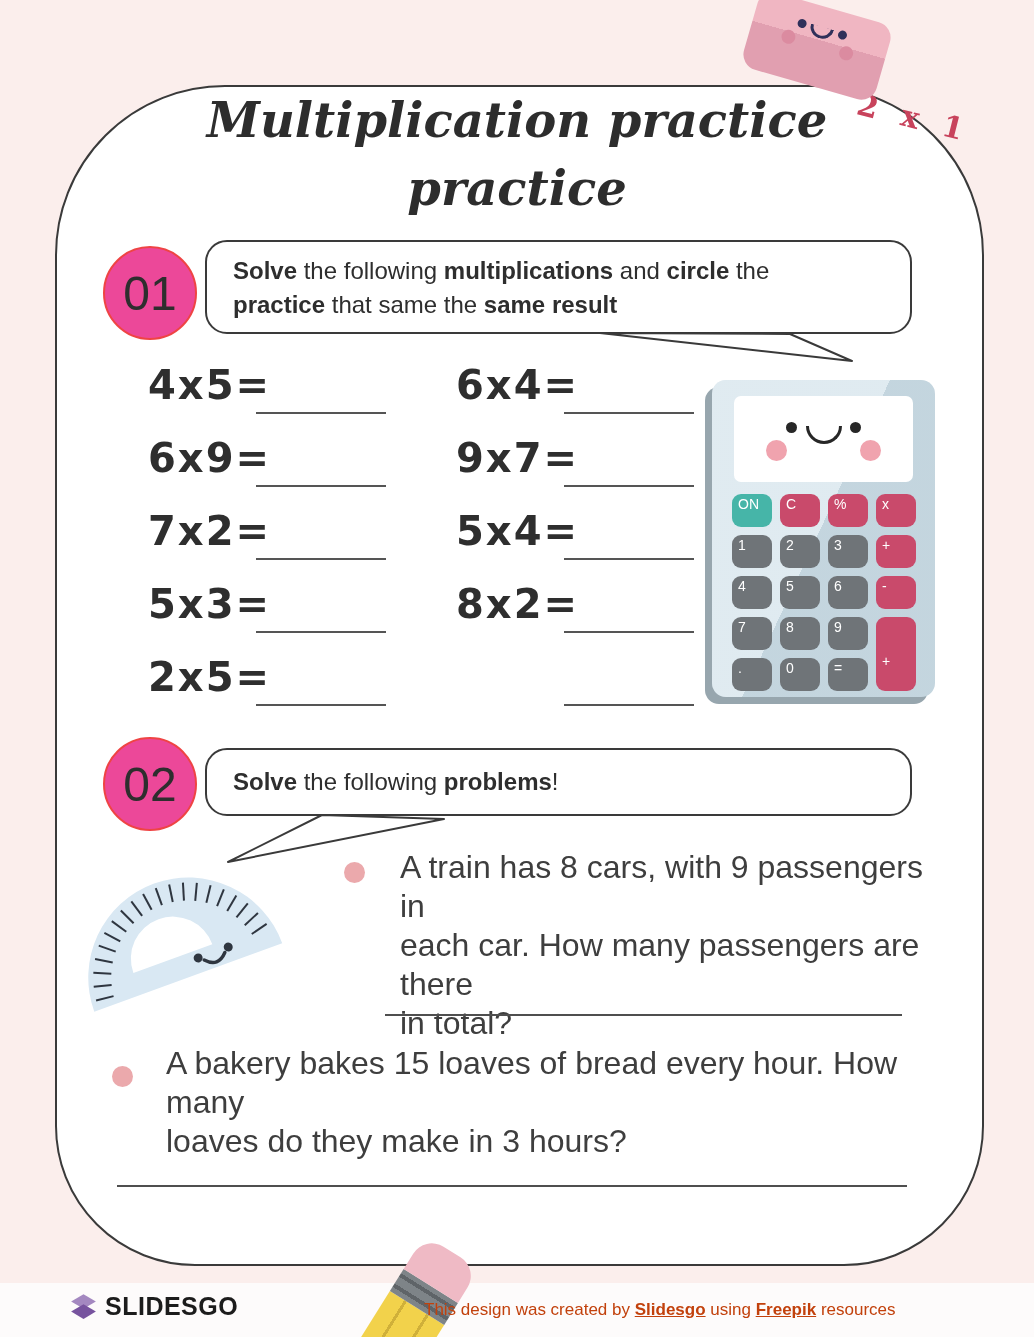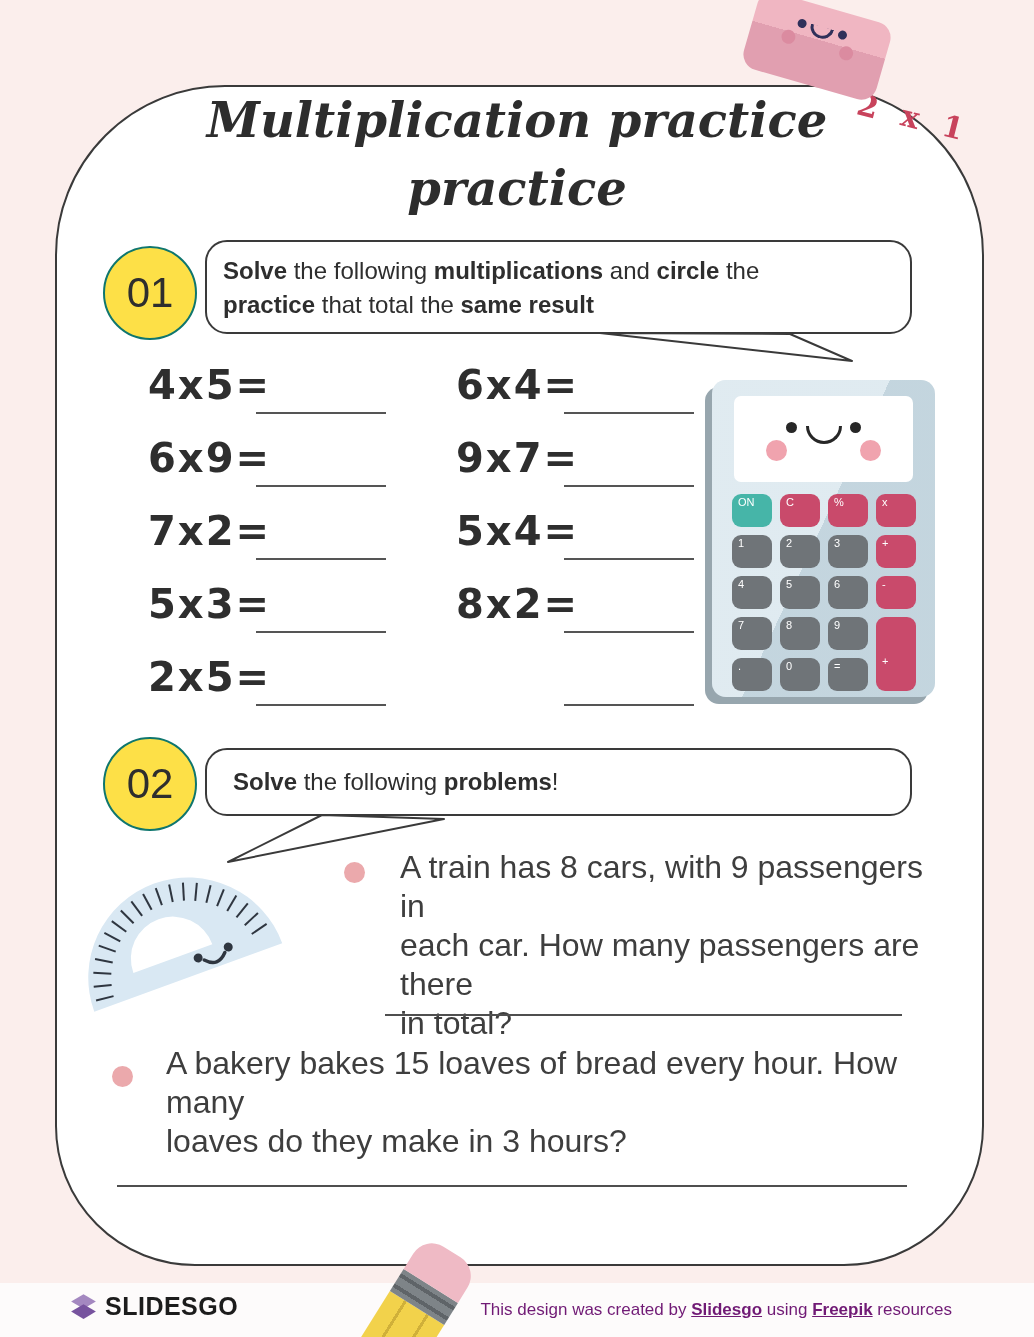--- a/index.html
+++ b/index.html
@@ -18,22 +18,22 @@
   .eraser{position:absolute;left:748px;top:6px;width:138px;height:80px;transform:rotate(16deg);
           border-radius:16px;background:linear-gradient(to bottom,#f0b6c2 0 42%,#e19fb0 42% 100%);}
   .eraser .eye{position:absolute;top:18px;width:9px;height:9px;border-radius:50%;background:#30305a;}
   .eraser .eye.l{left:44px}.eraser .eye.r{left:86px}
   .eraser .smile{position:absolute;top:20px;left:57px;width:24px;height:12px;border:3px solid #30305a;
           border-top:none;border-radius:0 0 14px 14px;box-sizing:border-box;}
   .eraser .cheek{position:absolute;top:32px;width:14px;height:14px;border-radius:50%;background:#db8ba0;}
   .eraser .cheek.l{left:32px}.eraser .cheek.r{left:92px}
   
   .num-circle{position:absolute;left:103px;width:90px;height:90px;border-radius:50%;
-          border:2px solid #0f766e;background:#fde047;display:flex;align-items:center;
-          justify-content:center;font-size:42px;color:#2e2e2e;}
+          border:2px solid #ef4444;background:#ec4899;display:flex;align-items:center;
+          justify-content:center;font-size:48px;color:#2e2e2e;}
   
   .bubble{position:absolute;left:205px;width:707px;background:#fff;border:2px solid #3a3a3a;
           border-radius:22px;box-sizing:border-box;font-size:24px;color:#2e2e2e;}
   .bubble b{font-weight:bold;}
   .tail{position:absolute;}
   
   .math-col{position:absolute;top:362px;margin-left:36px;}
   .math-row{position:relative;height:73px;width:300px;}
   .expr{position:absolute;left:0;top:0;font-size:40px;font-weight:bold;color:#2e2e2e;
         font-family:"DejaVu Sans",sans-serif;letter-spacing:2px;}
@@ -44,33 +44,33 @@
   .calc::before{content:"";position:absolute;inset:0;border-radius:14px;
         background:linear-gradient(115deg,rgba(255,255,255,.35) 0 48%,rgba(96,118,130,.10) 48% 100%);
         pointer-events:none;}
   .calc-display{position:absolute;left:22px;top:16px;width:179px;height:86px;background:#fff;border-radius:7px;}
   .calc-display .eye{position:absolute;top:26px;width:11px;height:11px;border-radius:50%;background:#272727;}
   .calc-display .eye.l{left:52px}.calc-display .eye.r{left:116px}
   .calc-display .cheek{position:absolute;top:44px;width:21px;height:21px;border-radius:50%;background:#f0a3ae;}
   .calc-display .cheek.l{left:32px}.calc-display .cheek.r{left:126px}
   .calc-display .smile{position:absolute;top:30px;left:72px;width:36px;height:18px;border:3px solid #272727;
         border-top:none;border-radius:0 0 20px 20px;box-sizing:border-box;}
-  .calc-btn{position:absolute;width:40px;height:33px;border-radius:9px;color:#fff;font-size:11px;
+  .calc-btn{position:absolute;width:40px;height:33px;border-radius:9px;color:#fff;font-size:14px;
         padding:2px 0 0 6px;box-sizing:border-box;}
   
   .protractor{position:absolute;left:62px;top:852px;width:220px;height:150px;transform:rotate(-20deg);}
   
   .bullet{position:absolute;width:21px;height:21px;border-radius:50%;background:#eba9ac;}
   .wp{position:absolute;font-size:32px;line-height:39px;color:#3e3e3e;}
   .blank{position:absolute;border-bottom:2px solid #4f4f4f;}
   
   .logo{position:absolute;left:70px;top:1292px;display:flex;align-items:center;gap:8px;}
   .logo-text{font-size:25px;font-weight:bold;letter-spacing:.5px;color:#1c1c1c;}
-  .attribution{position:absolute;left:440px;top:1300px;width:512px;text-align:right;
-        font-size:17px;color:#701a75;}
+  .attribution{position:absolute;left:424px;top:1300px;width:512px;
+        font-size:17px;color:#c2410c;}
   .attribution b{text-decoration:underline;}
   
   .pencil{position:absolute;left:212px;top:1220px;width:240px;height:64px;display:flex;
         transform:rotate(-58deg);transform-origin:right center;}
   .pencil-body{flex:1;background:linear-gradient(to bottom,#f2d24b 0 17px,#d0b039 17px 20px,
         #f2d24b 20px 43px,#d0b039 43px 46px,#f2d24b 46px 100%);}
   .pencil-ferrule{width:26px;background:linear-gradient(to right,#7e8488 0 5px,#5f6468 5px 9px,
         #7e8488 9px 17px,#5f6468 17px 21px,#7e8488 21px 100%);}
   .pencil-eraser{width:40px;background:#efbac5;border-radius:0 22px 22px 0;}
 </style>
@@ -92,22 +92,22 @@
 
   <div class="eraser">
     <div class="eye l"></div>
     <div class="eye r"></div>
     <div class="smile"></div>
     <div class="cheek l"></div>
     <div class="cheek r"></div>
   </div>
 
   <div class="num-circle" style="top:246px">01</div>
-  <div class="bubble" style="top:240px;height:94px;padding:12px 16px;line-height:34px">
-      <div><b>Solve</b><span> the following </span><b>multiplications</b><span> and </span><b>circle</b><span> the</span><br><b>practice</b><span> that total the </span><b>same result</b></div>
+  <div class="bubble" style="top:240px;height:94px;padding:12px 26px;line-height:34px">
+      <div><b>Solve</b><span> the following </span><b>multiplications</b><span> and </span><b>circle</b><span> the</span><br><b>practice</b><span> that same the </span><b>same result</b></div>
     </div>
   <svg class="tail" style="left:555px;top:329px" width="310" height="40" viewBox="0 0 310 40">
     <polygon points="45,4 297,32 235,5" fill="#ffffff" stroke="#3a3a3a" stroke-width="2" stroke-linejoin="round"></polygon>
   </svg>
 
   <div class="math-col" style="left:112px" id="col-left">
       <div class="math-row">
         <span class="expr">4x5=</span>
         <span class="ans-line"></span>
       </div>

